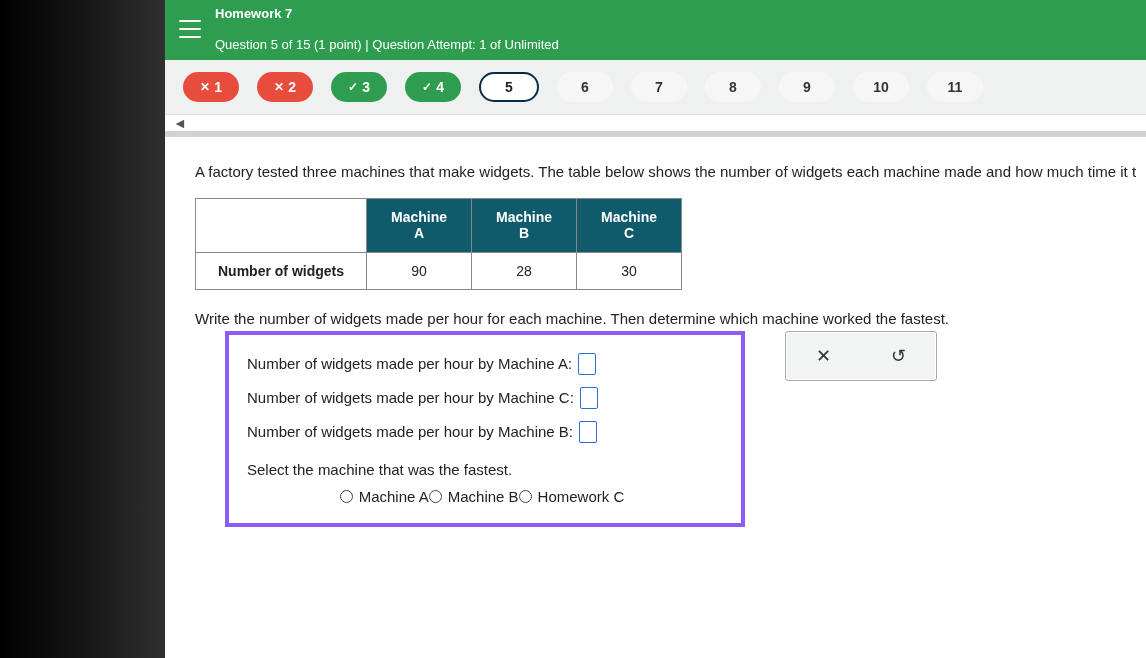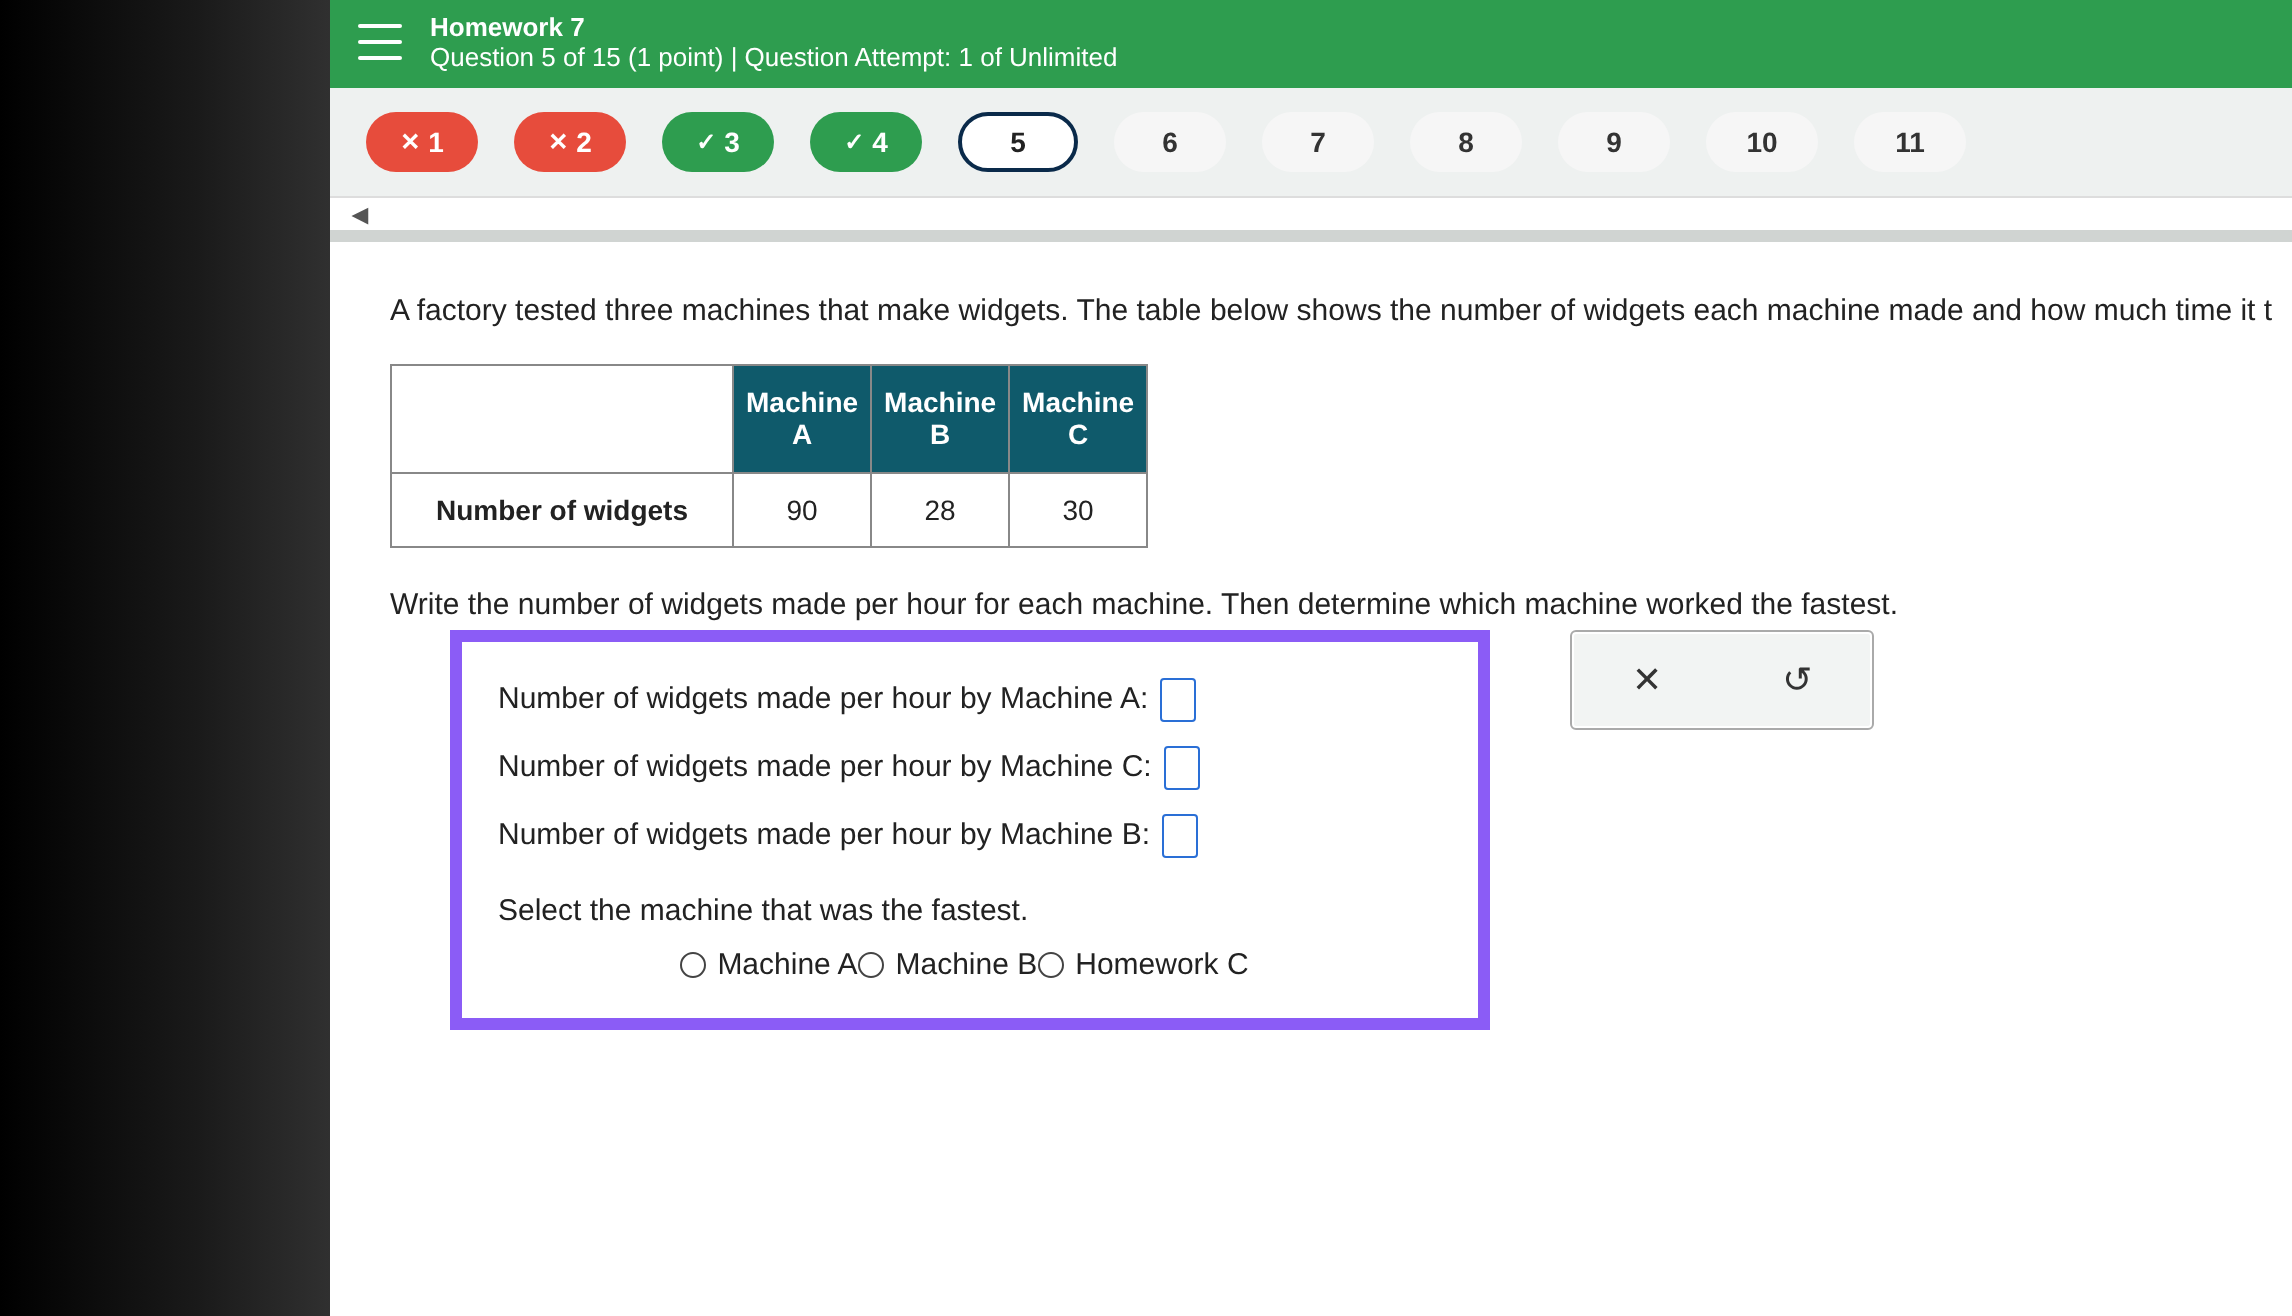--- a/index.html
+++ b/index.html
@@ -37,21 +37,21 @@
     gap: 14px;
   }
   .menu-icon {
     width: 22px; height: 18px;
     display: flex; flex-direction: column; justify-content: space-between;
     cursor: pointer;
   }
   .menu-icon span { display: block; height: 2px; background: #fff; border-radius: 1px; }
   .header-text { display: flex; flex-direction: column; gap: 0; }
   .hw-title { font-size: 13px; font-weight: 600; }
-  .hw-sub { font-size: 13px; font-weight: 500; }
+  .hw-sub { font-size: 13px; font-weight: 500; margin-top: 16px; }
   .qnav {
     background: #eef1f0;
     padding: 12px 18px 12px 18px;
     display: flex;
     align-items: center;
     gap: 18px;
     border-bottom: 1px solid #ddd;
   }
   .pill {
     min-width: 56px; height: 30px;
@@ -81,21 +81,21 @@
     position: relative;
     border-radius: 11px;
   }
   .prompt { margin-bottom: 14px; line-height: 1.5; white-space: nowrap; overflow: hidden; }
   table.data {
     border-collapse: collapse;
     margin-bottom: 18px;
   }
   table.data th, table.data td {
     border: 1px solid #888;
-    padding: 10px 6px;
+    padding: 10px 24px;
     text-align: center;
     font-size: 14px;
   }
   table.data thead th {
     background: #0f5a6b;
     color: #fff;
     font-weight: 700;
     line-height: 1.2;
   }
   table.data thead th:first-child { background: #fff; border-top-color:#888; border-left-color:#888;}
@@ -105,21 +105,21 @@
     text-align: center;
     padding: 10px 22px;
   }
   .instr { margin-bottom: 0; line-height: 1.5; }
   .answer-zone {
     display: flex;
     align-items: flex-start;
     gap: 40px;
   }
   .answer-box {
-    border: 6px solid #8b5cf6;
+    border: 4px solid #8b5cf6;
     padding: 18px 24px 18px 18px;
     width: 520px;
     margin-left: 30px;
   }
   .ans-line {
     display: flex;
     align-items: center;
     gap: 6px;
     margin-bottom: 12px;
     font-size: 15px;

